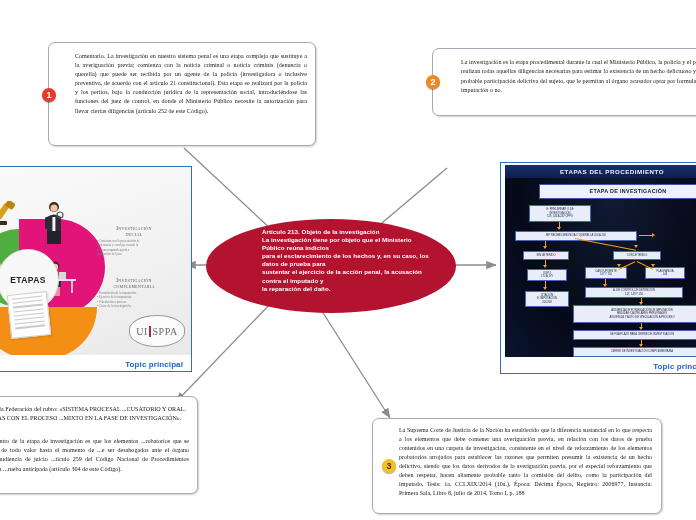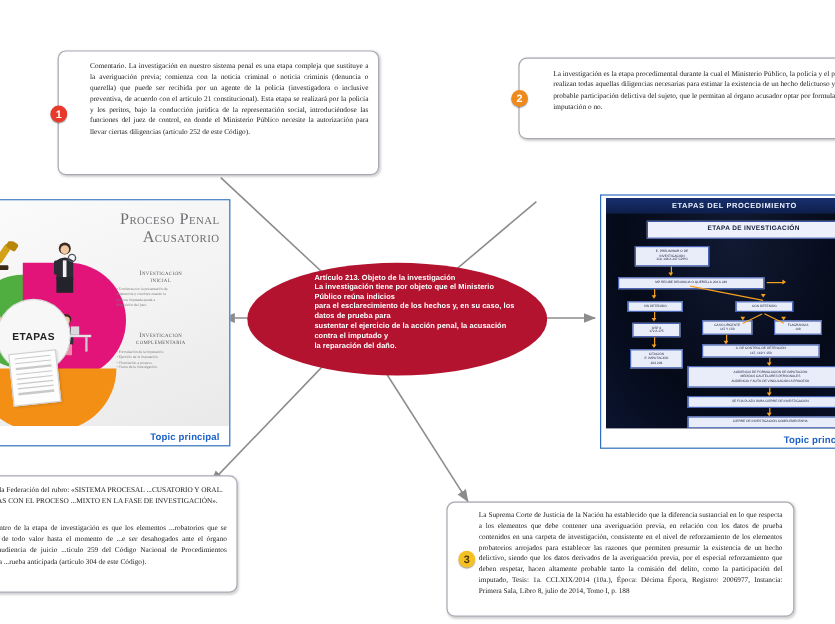--- a/index.html
+++ b/index.html
@@ -430,22 +430,20 @@
   </div>
 
   <div class="topic-panel" id="panel-left">
     <div id="poster">
 
       <div class="swoosh swoosh-green"></div>
       <div class="swoosh swoosh-red"></div>
       <div class="swoosh swoosh-gray"></div>
       <div class="swoosh swoosh-red2"></div>
 
-      <div class="poster-title">Proceso Penal
-Acusatorio</div>
 
       <div class="wedge wedge-green"></div>
       <div class="wedge wedge-pink"></div>
       <div class="wedge wedge-orange"></div>
 
       <svg class="gavel" viewBox="0 0 34 34">
         <rect x="4" y="20" width="16" height="4" rx="1" fill="#3b2a16"></rect>
         <rect x="13" y="2" width="6" height="17" rx="2" fill="#d4a017" transform="rotate(34 16 10)"></rect>
         <rect x="19" y="0" width="9" height="7" rx="2" fill="#b8860b" transform="rotate(34 23 3)"></rect>
       </svg>
@@ -500,20 +498,23 @@
 
       <div class="poster-sec" id="sec-compl">
         <span class="h">Investigación
 complementaria</span>
         <span class="b">• Formulación de la imputación.
 • Ejercicio de la imputación.
 • Vinculación a proceso.
 • Cierre de la investigación.</span>
       </div>
 
+      <div class="uisppa">
+        <span><span>UI</span><span class="bar"></span><span>SPPA</span></span>
+      </div>
     </div>
     <div class="topic-caption">Topic principal</div>
   </div>
 
   <div class="topic-panel" id="panel-right">
     <div id="flowchart">
 
       <div class="fc-title">ETAPAS DEL PROCEDIMIENTO</div>
 
       <div class="fc-sub">ETAPA DE INVESTIGACIÓN</div>

